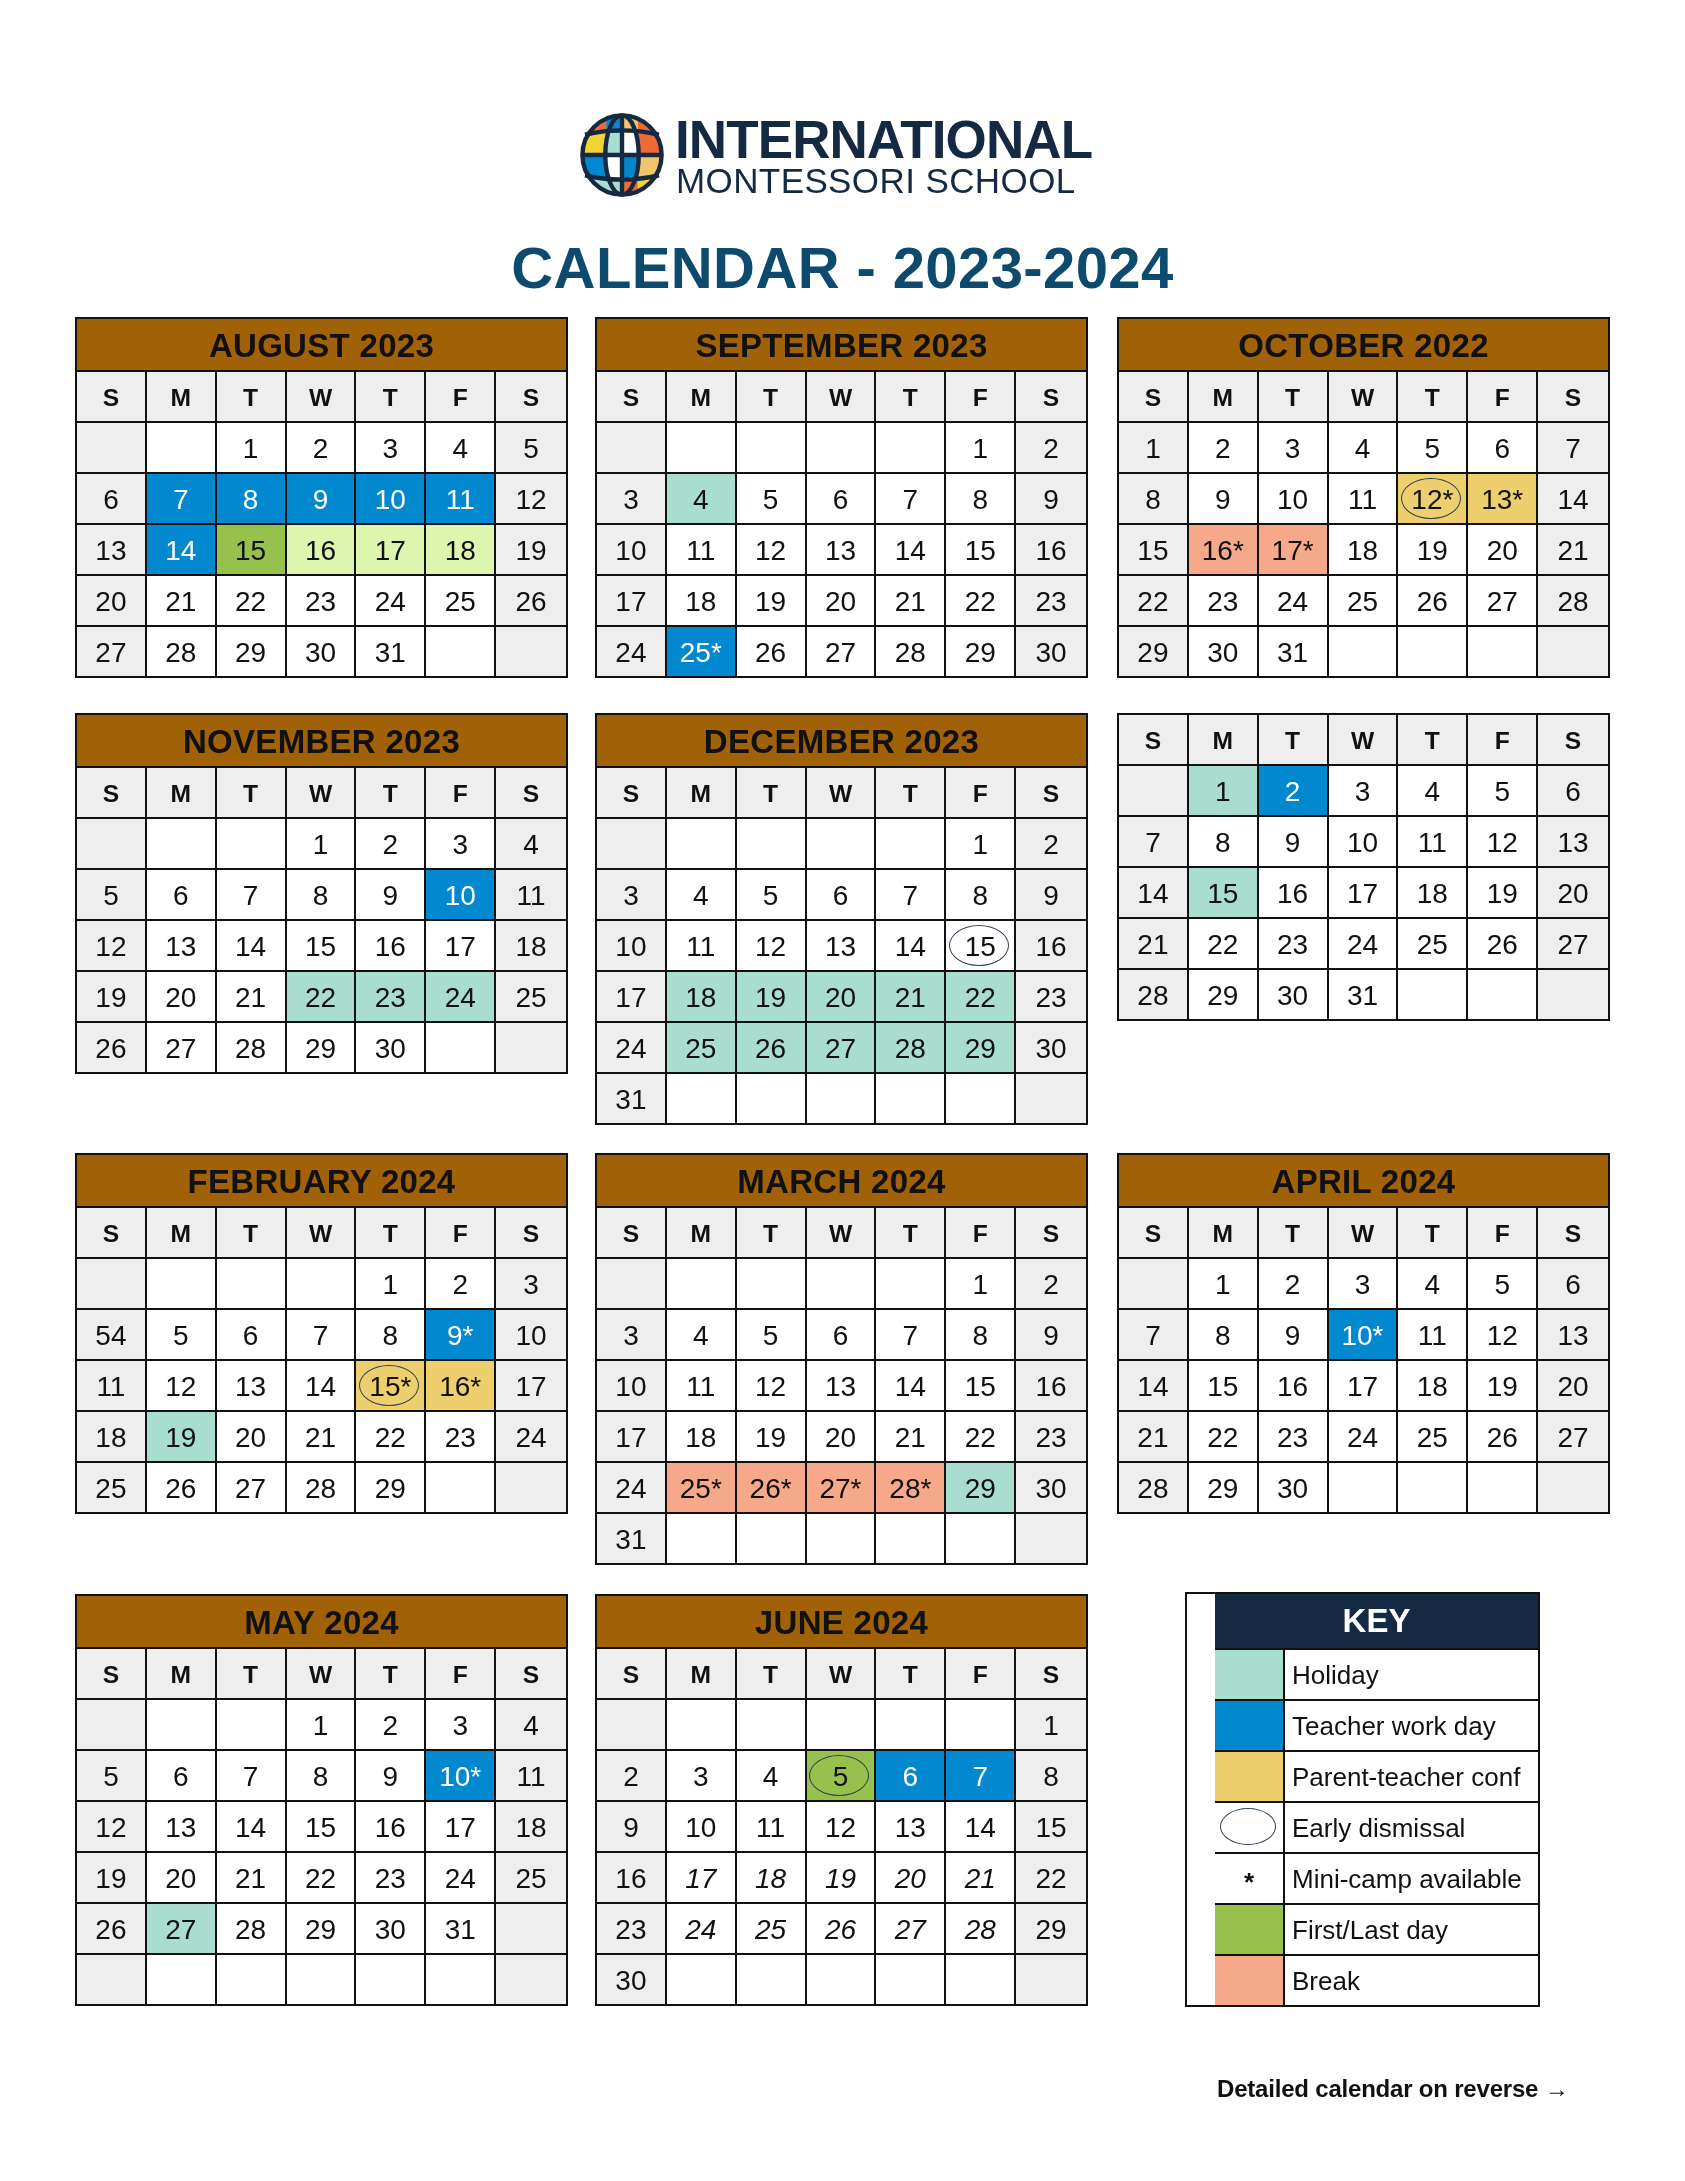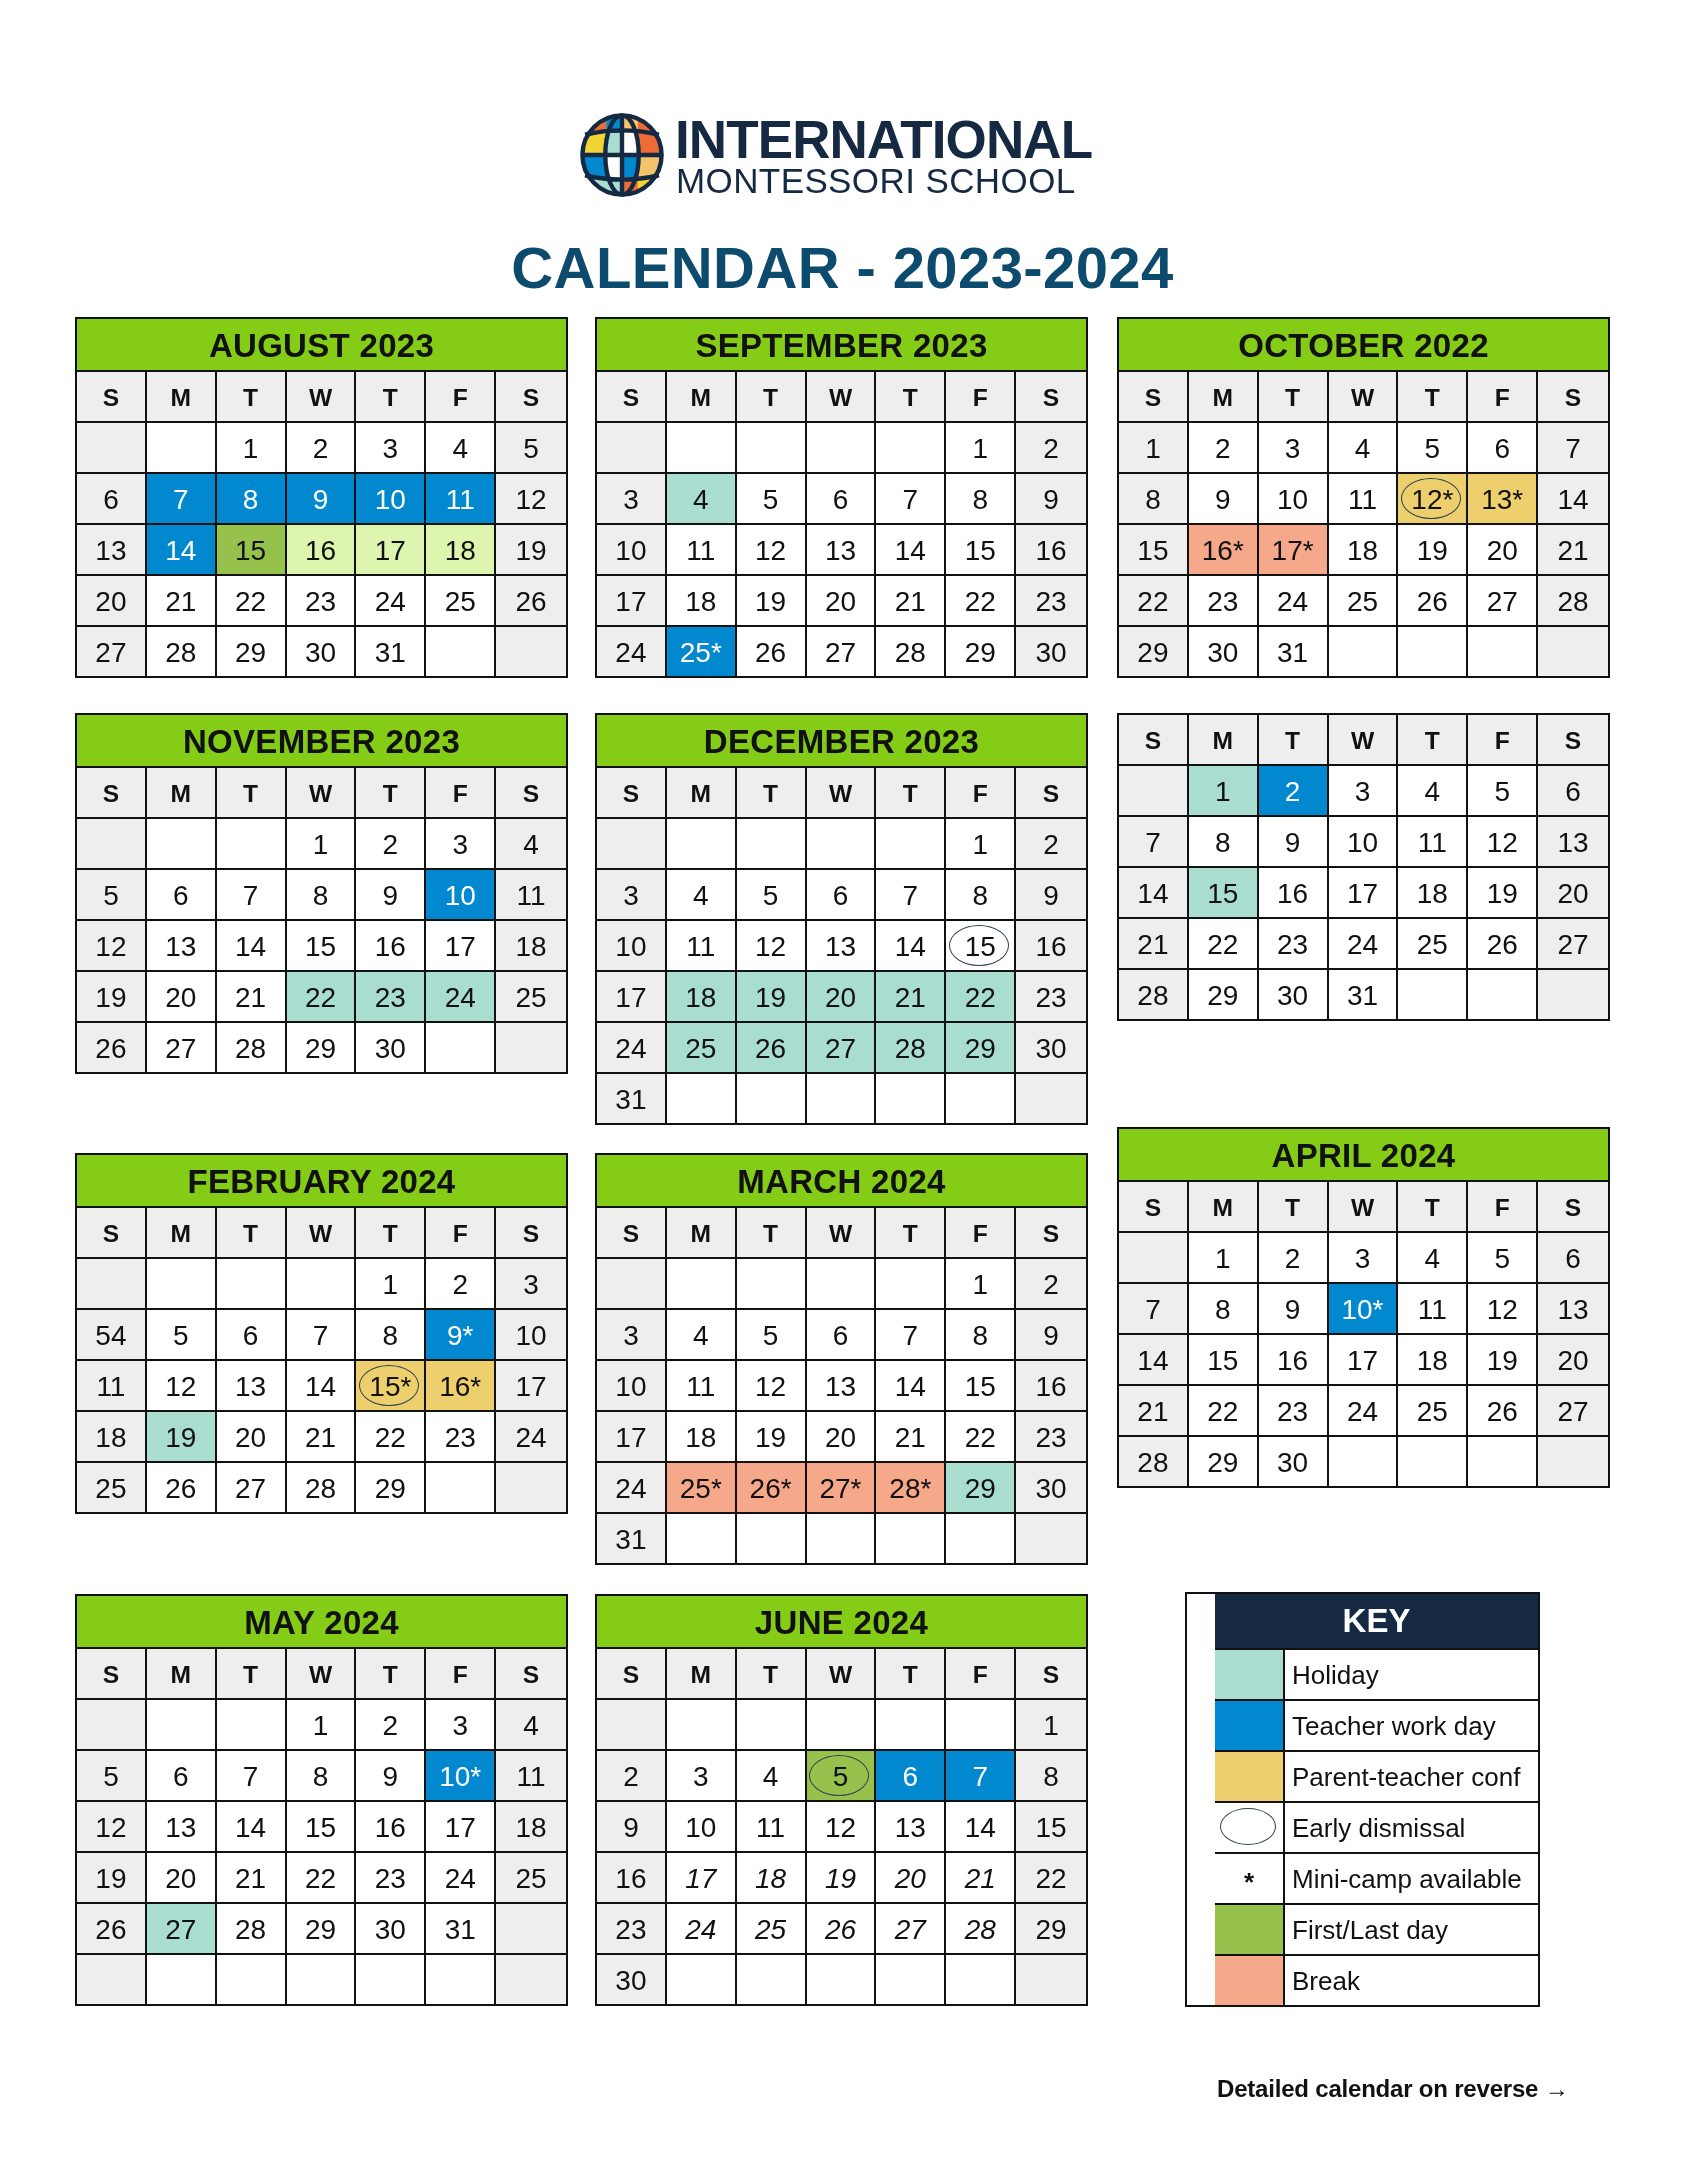--- a/index.html
+++ b/index.html
@@ -7,21 +7,21 @@
          font-family:"Liberation Sans", "DejaVu Sans", sans-serif; color:#111; }
   .logo { position:absolute; left:578px; top:111px; width:535px; height:88px; }
   .logo-globe { position:absolute; left:0; top:0; width:88px; height:88px; }
   .logo-line1 { position:absolute; left:97px; top:1.8px; font-weight:700; font-size:53px;
                 letter-spacing:-0.9px; color:#152a42; line-height:53px; white-space:nowrap; }
   .logo-line2 { position:absolute; left:98px; top:51px; font-weight:400; font-size:35px;
                 color:#152a42; line-height:37px; white-space:nowrap; letter-spacing:0.4px; }
   .page-title { position:absolute; left:0; width:1685px; top:233px; text-align:center;
                 font-weight:700; font-size:58px; color:#0c4a6e; line-height:70px; letter-spacing:0.4px; }
 
-  .month { position:absolute; width:493px; border:2.6px solid #111; box-sizing:border-box; background:#84cc16; }
+  .month { position:absolute; width:493px; border:2.6px solid #111; box-sizing:border-box; background:#a16207; }
   .month-title { height:51px; line-height:53px; text-align:center; font-weight:700; font-size:33px;
                  border-bottom:2.6px solid #111; color:#111; letter-spacing:0.3px; }
   .grid { display:grid; grid-template-columns:repeat(7, 1fr); }
   .dow, .day { height:49px; line-height:51px; text-align:center; border-right:2.6px solid #111;
                border-bottom:2.6px solid #111; box-sizing:content-box; position:relative; }
   .grid > :nth-child(7n) { border-right:none; }
   .grid > .last-row { border-bottom:none; }
   .dow { background:#eeeeee; font-weight:700; font-size:24.6px; }
   .day { font-size:28px; background:#fff; }
   .day.wkend { background:#eeeeee; }
@@ -473,21 +473,21 @@
         <div class="day wkend">30</div>
         <div class="day wkend last-row">31</div>
         <div class="day last-row"></div>
         <div class="day last-row"></div>
         <div class="day last-row"></div>
         <div class="day last-row"></div>
         <div class="day last-row"></div>
         <div class="day wkend last-row"></div>
       </div>
     </div>
-    <div class="month" style="left: 1117px; top: 1127px;">
+    <div class="month" style="left: 1117px; top: 1153px;">
       <div class="month-title">APRIL 2024</div>
       <div class="grid">
         <div class="dow">S</div>
         <div class="dow">M</div>
         <div class="dow">T</div>
         <div class="dow">W</div>
         <div class="dow">T</div>
         <div class="dow">F</div>
         <div class="dow">S</div>
         <div class="day wkend"></div>

